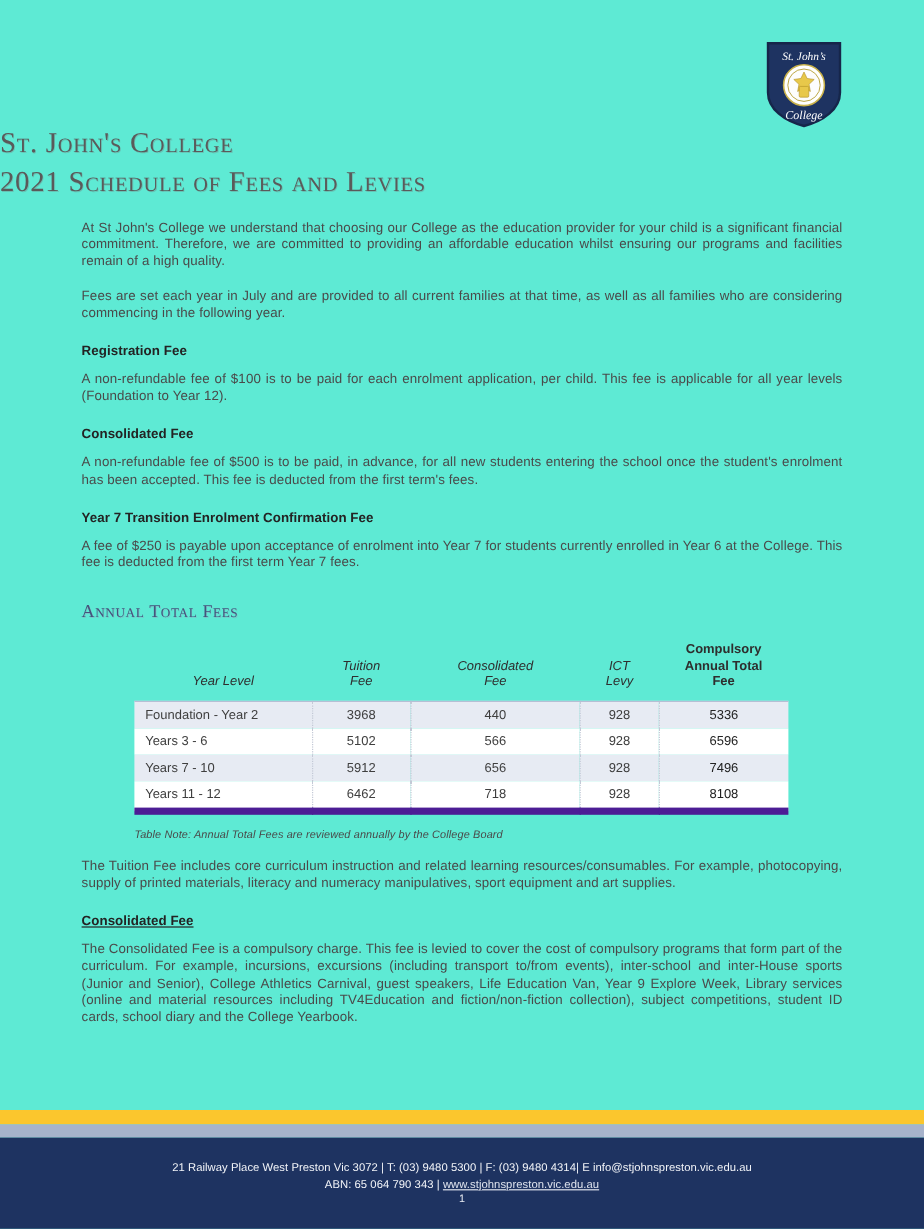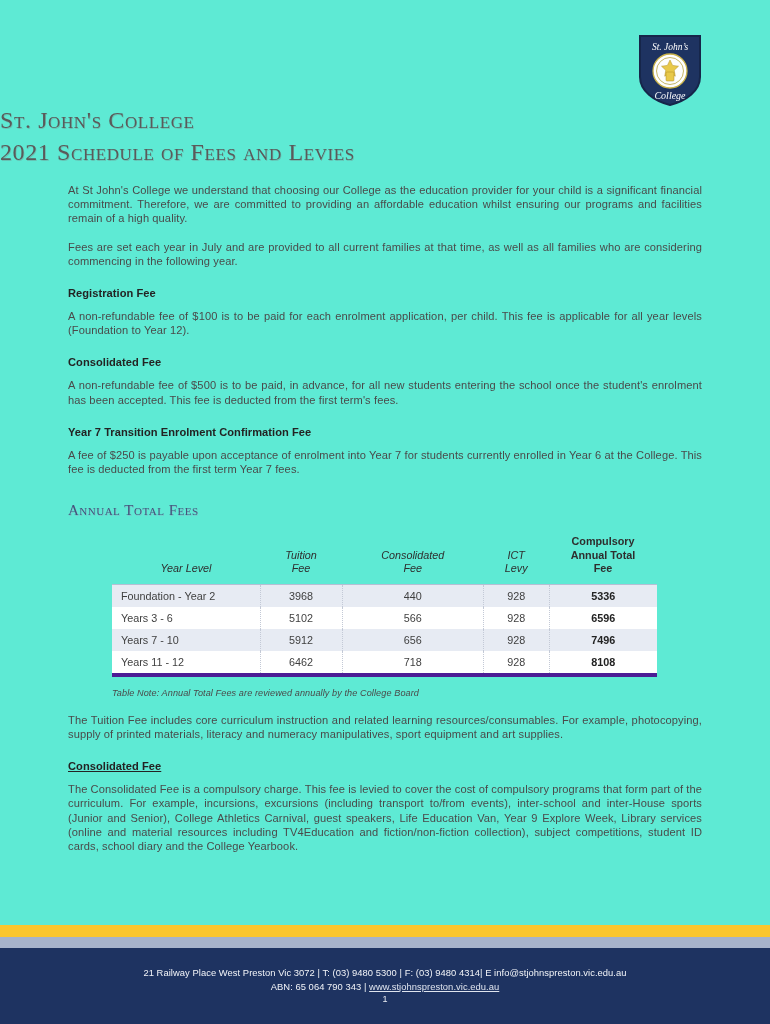--- a/index.html
+++ b/index.html
@@ -128,25 +128,25 @@
     padding: 4px 6px;
     text-align: center;
     line-height: 14px;
     border-right: 1px dotted #c3c9d6;
   }
   table.fees td:last-child { border-right: none; }
   table.fees td.year {
     text-align: left;
     padding-left: 9px;
   }
-  table.fees td.total { font-weight: bold; color: #232323; }
+  table.fees td.total { font-weight: normal; color: #232323; }
 
   table.fees tbody tr:nth-child(odd) { background: #e7ebf3; }
   table.fees tbody tr:nth-child(even) { background: #ffffff; }
-  table.fees tbody tr:last-child { border-bottom: 4px solid #4c1d95; }
+  table.fees tbody tr:last-child { border-bottom: 6px solid #4c1d95; }
 
   .table-note {
     margin-top: 11px;
     margin-left: 44px;
     font-size: 9.1px;
     font-style: italic;
     color: #4a4a4a;
     letter-spacing: 0.1px;
   }
 

